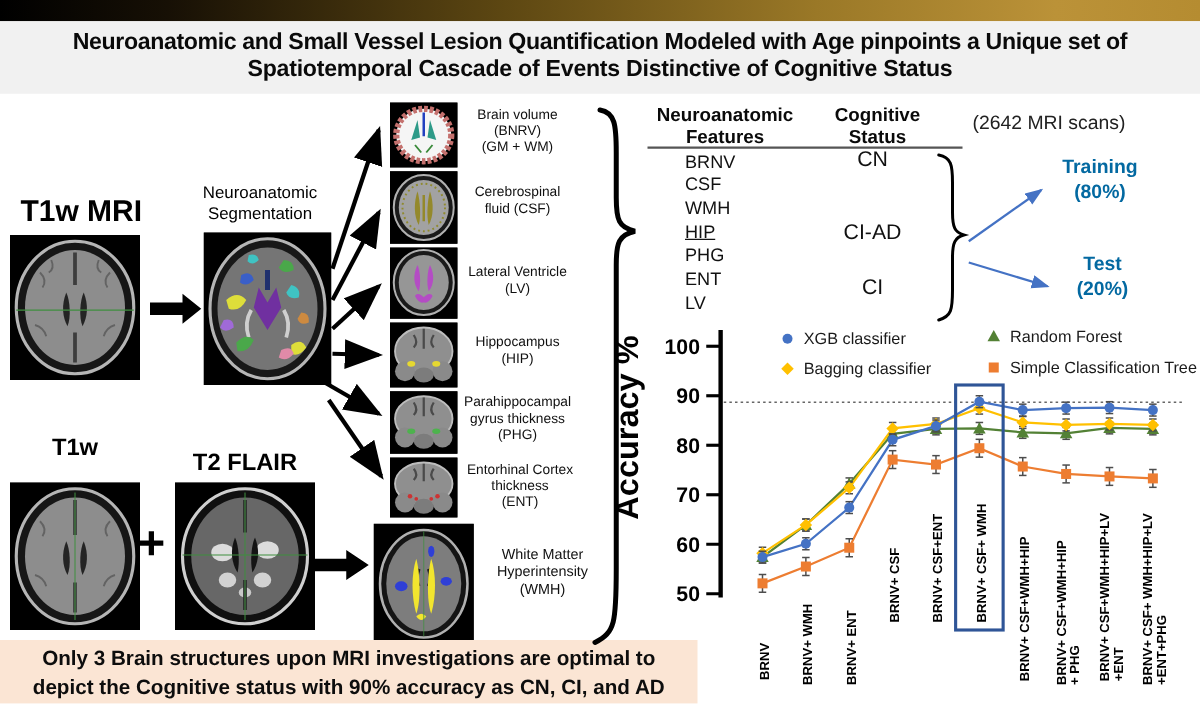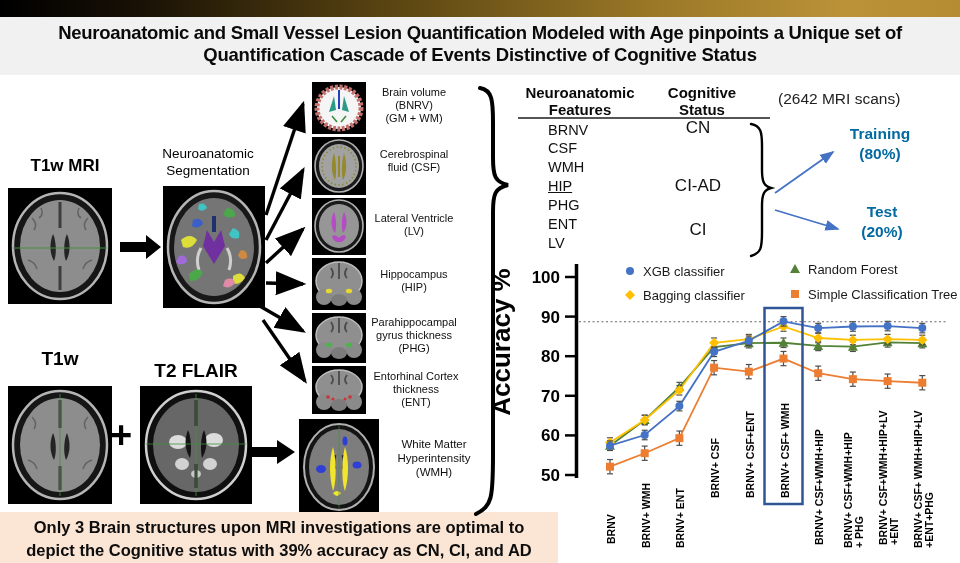--- a/index.html
+++ b/index.html
@@ -6,21 +6,21 @@
   body{font-family:"Liberation Sans",sans-serif;}
   .canvas{position:relative;width:960px;height:563px;background:#fff;overflow:hidden;}
   .abs{position:absolute;}
   .pre{white-space:pre-line;}
   .ctr{text-align:center;}
   .topbar{left:0;top:0;width:960px;height:17px;
     background:linear-gradient(90deg,#000 0%,#171005 14%,#5d4712 42%,#9a7827 68%,#bb9238 88%,#b58c31 100%);}
   .titleband{left:0;top:17px;width:960px;height:58px;background:#f1f1f1;color:#0a0a0a;}
   .titleband .t1{font-size:18.5px;font-weight:bold;letter-spacing:-0.3px;margin-top:5px;white-space:nowrap;}
   .titleband .t2{font-size:18.5px;font-weight:bold;letter-spacing:-0.2px;white-space:nowrap;}
-  .biglabel{font-size:17px;font-weight:bold;color:#000;}
+  .biglabel{font-size:24px;font-weight:bold;color:#000;}
   .medlabel{font-size:13.5px;color:#000;line-height:1.25;}
   .thumb{position:absolute;background:#000;}
   .thumb svg{display:block;width:100%;height:100%;}
   .featlabel{font-size:11px;color:#101010;line-height:1.2;}
   .tblhead{font-size:15px;font-weight:bold;color:#0a0a0a;line-height:1.15;}
   .featitem{font-size:14.5px;color:#111;}
   .statusitem{font-size:17px;color:#111;}
   .note{font-size:15.5px;color:#222;}
   .split{font-size:15.5px;font-weight:bold;color:#0369a1;line-height:1.3;}
   .caption{left:0;top:512px;width:558px;height:51px;background:#fbe5d4;color:#0d0d0d;
@@ -29,21 +29,21 @@
 </style>
 </head>
 <body>
 
 <div class="canvas">
 
   <div class="abs topbar"></div>
 
   <div class="abs titleband ctr">
     <div class="t1">Neuroanatomic and Small Vessel Lesion Quantification Modeled with Age pinpoints a Unique set of</div>
-    <div class="t2">Quantification Cascade of Events Distinctive of Cognitive Status</div>
+    <div class="t2">Spatiotemporal Cascade of Events Distinctive of Cognitive Status</div>
   </div>
 
   <div class="abs biglabel ctr" style="left:10px;top:156px;width:110px;">T1w MRI</div>
 
   <div class="thumb" style="left:8px;top:188px;width:104px;height:116px;">
     <svg viewBox="0 0 104 116">
       <rect width="104" height="116" fill="#000"></rect>
       <ellipse cx="52" cy="58" rx="47" ry="53" fill="#161616" stroke="#b5b5b5" stroke-width="2.5"></ellipse>
       <ellipse cx="52" cy="58" rx="40" ry="46" fill="#8d8d8d"></ellipse>
       <path d="M52 14 V40 M52 78 V102" stroke="#3d3d3d" stroke-width="3" fill="none"></path>
@@ -244,21 +244,21 @@
   <div class="abs statusitem ctr" style="left:660px;top:176px;width:76px;">CI-AD</div>
   <div class="abs statusitem ctr" style="left:660px;top:220px;width:76px;">CI</div>
 
   <div class="abs note" style="left:778px;top:90px;">(2642 MRI scans)</div>
   <div class="abs split ctr pre" style="left:828px;top:124px;width:104px;">Training
 (80%)</div>
   <div class="abs split ctr pre" style="left:834px;top:202px;width:96px;">Test
 (20%)</div>
 
   <div class="abs caption ctr pre">Only 3 Brain structures upon MRI investigations are optimal to
-depict the Cognitive status with 39% accuracy as CN, CI, and AD</div>
+depict the Cognitive status with 90% accuracy as CN, CI, and AD</div>
 
   <svg class="layer">
     <defs>
       <marker id="blkarr" markerWidth="10" markerHeight="8" refX="8" refY="3.5" orient="auto">
         <path d="M0 0 L9 3.5 L0 7 Z" fill="#000"></path>
       </marker>
       <marker id="bluearr" markerWidth="9" markerHeight="7" refX="7" refY="3" orient="auto">
         <path d="M0 0 L8 3 L0 6 Z" fill="#4472C4"></path>
       </marker>
     </defs>

